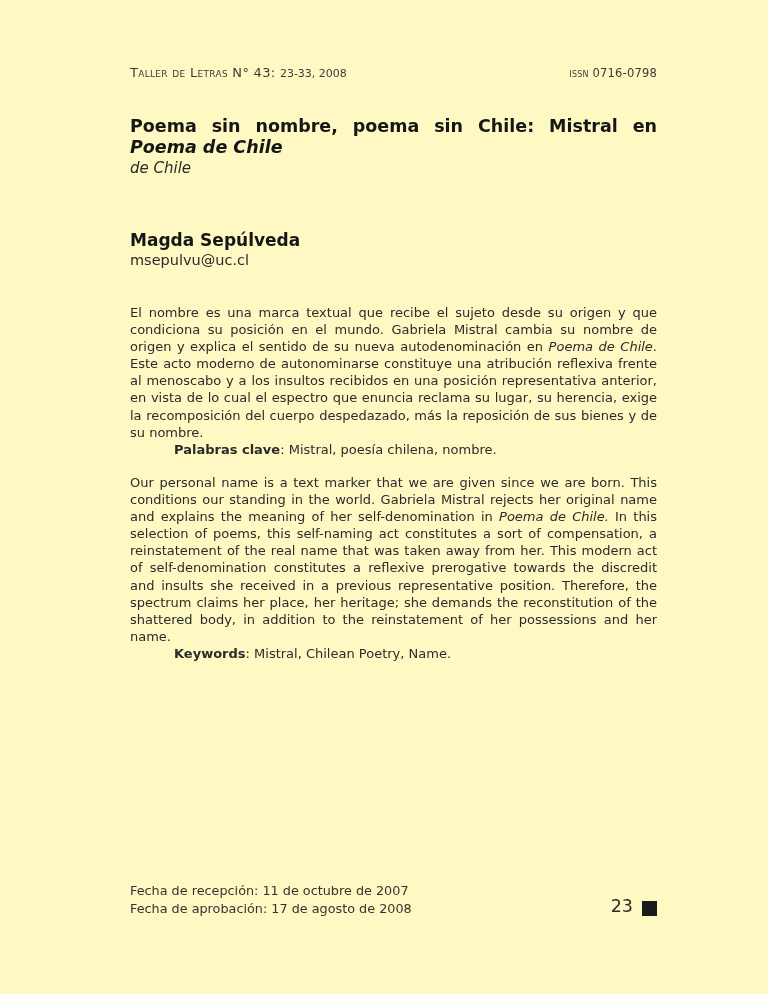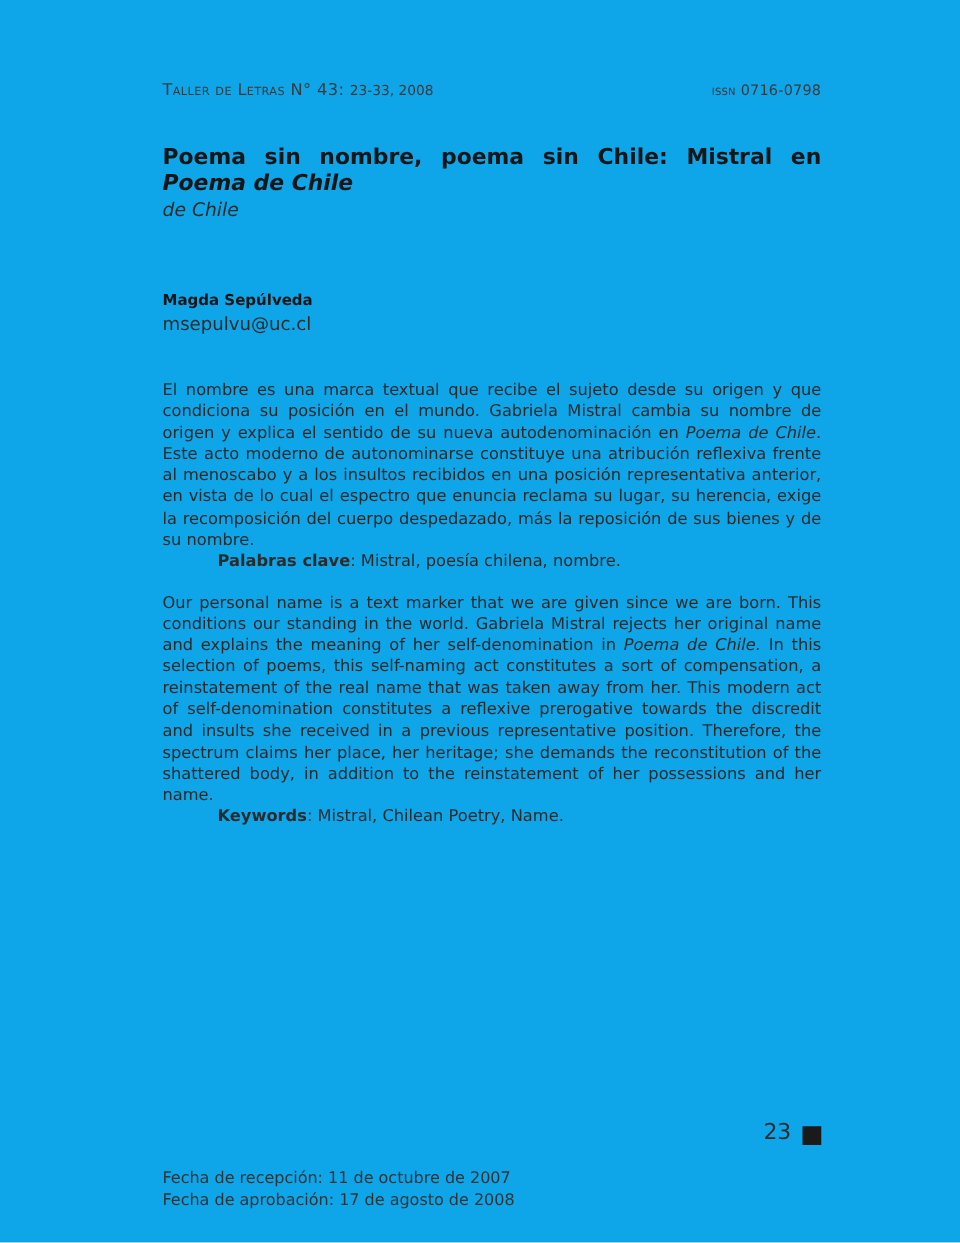--- a/index.html
+++ b/index.html
@@ -4,21 +4,21 @@
 <style>
   html, body {
     margin: 0;
     padding: 0;
     background: #ffffff;
   }
   .page {
     position: relative;
     width: 768px;
     height: 994px;
-    background: #0ea5e9;
+    background: #fef9c3;
     font-family: "DejaVu Sans", "Liberation Sans", sans-serif;
     color: #2b2b2b;
     overflow: hidden;
   }
   .col {
     position: absolute;
     left: 130px;
     width: 527px;
   }
   .b { font-weight: bold; margin-top: 32px; }
@@ -63,21 +63,21 @@
     font-weight: normal;
   }
   .subtitle-line.justified {
     text-align: justify;
     text-align-last: justify;
   }
 
   
   .author-block { top: 230px; }
   .author-name {
-    font-size: 12px;
+    font-size: 17px;
     line-height: 20px;
     font-weight: bold;
     color: #161616;
   }
   .author-line {
     font-size: 14.5px;
     line-height: 20px;
   }
 
   
@@ -88,21 +88,21 @@
   }
   .abstract-es { top: 304px; }
   .abstract-en { top: 474px; }
   .keywords-line {
     padding-left: 44px;
     text-align: left;
   }
 
   
   .footer-dates {
-    top: 934px;
+    top: 882px;
     font-size: 12.8px;
     line-height: 17.5px;
     color: #333333;
   }
 
   
   .page-number-row {
     position: absolute;
     top: 896px;
     right: 111px;

